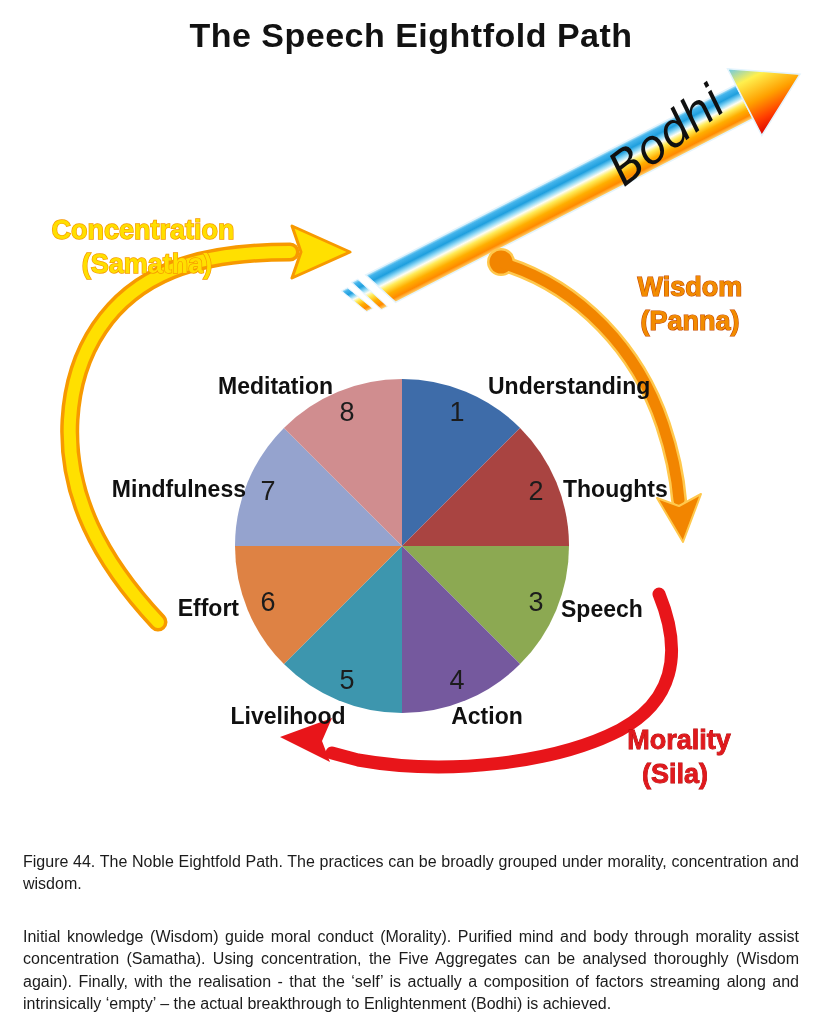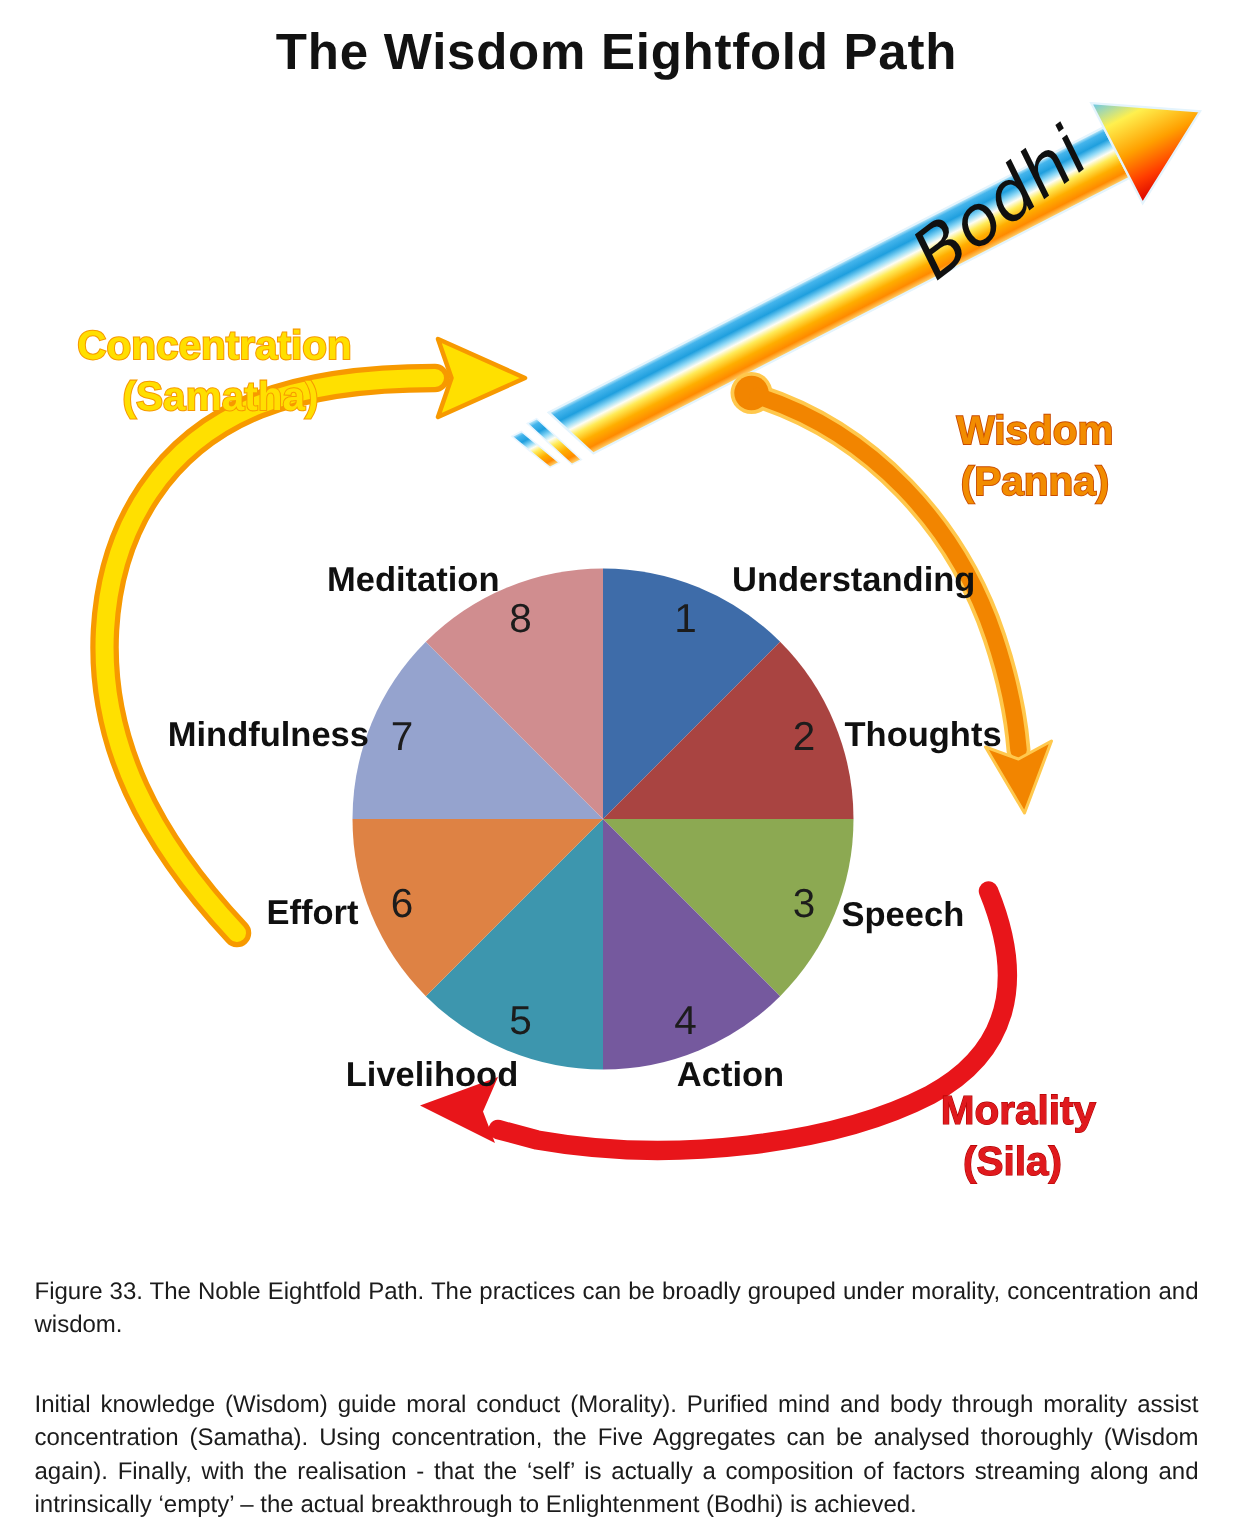--- a/index.html
+++ b/index.html
@@ -16,21 +16,21 @@
   .caption-block{position:absolute;left:23px;width:776px;color:#1b1b1b;
                  font-size:16px;line-height:22.4px;text-align:justify;}
   #figure-caption{top:851px;}
   #body-paragraph{top:926px;}
 </style>
 </head>
 <body>
 
 <div id="page">
 
-  <div id="title">The Wisdom Eightfold Path</div>
+  <div id="title">The Speech Eightfold Path</div>
 
   <svg id="figure-svg" width="822" height="1024" viewBox="0 0 822 1024">
     <defs>
       <linearGradient id="shaftGrad" x1="0" y1="0" x2="0" y2="1">
         <stop offset="0" stop-color="#CDEFFC"></stop>
         <stop offset="0.08" stop-color="#45B5EC"></stop>
         <stop offset="0.22" stop-color="#1F9FDE"></stop>
         <stop offset="0.34" stop-color="#8FD9F7"></stop>
         <stop offset="0.44" stop-color="#FDFDF4"></stop>
         <stop offset="0.55" stop-color="#FFEB57"></stop>
@@ -110,16 +110,16 @@
     <g>
       <text class="grp-label" x="690" y="296" text-anchor="middle" stroke="#C84B00" stroke-width="1.2" fill="#F28C00">Wisdom</text>
       <text class="grp-label" x="690" y="330" text-anchor="middle" stroke="#C84B00" stroke-width="1.2" fill="#F28C00">(Panna)</text>
     </g>
     <g>
       <text class="grp-label" x="679" y="749" text-anchor="middle" stroke="#AF0000" stroke-width="0.8" fill="#E0191D">Morality</text>
       <text class="grp-label" x="675" y="783" text-anchor="middle" stroke="#AF0000" stroke-width="0.8" fill="#E0191D">(Sila)</text>
     </g>
   </svg>
 
-  <div id="figure-caption" class="caption-block">Figure 33. The Noble Eightfold Path. The practices can be broadly grouped under morality, concentration and wisdom.</div>
+  <div id="figure-caption" class="caption-block">Figure 44. The Noble Eightfold Path. The practices can be broadly grouped under morality, concentration and wisdom.</div>
   <div id="body-paragraph" class="caption-block">Initial knowledge (Wisdom) guide moral conduct (Morality). Purified mind and body through morality assist concentration (Samatha). Using concentration, the Five Aggregates can be analysed thoroughly (Wisdom again). Finally, with the realisation - that the ‘self’ is actually a composition of factors streaming along and intrinsically ‘empty’ – the actual breakthrough to Enlightenment (Bodhi) is achieved.</div>
 
 </div>
 
 </body></html>

